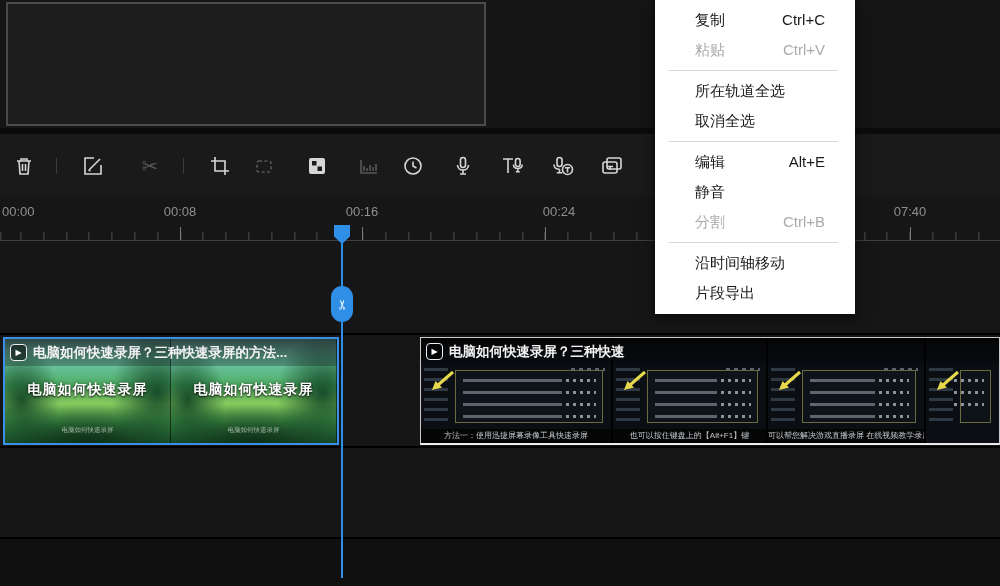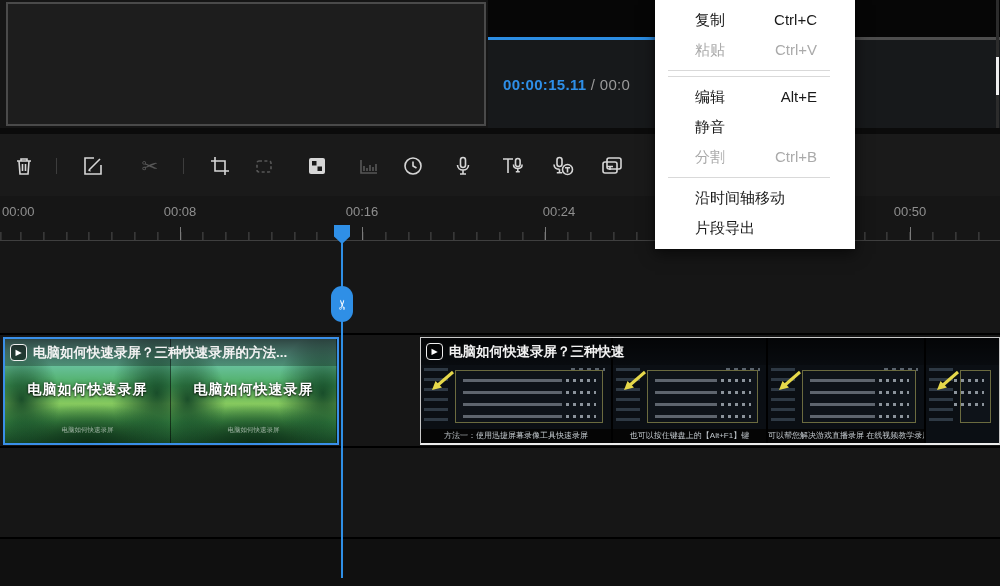--- a/index.html
+++ b/index.html
@@ -119,52 +119,40 @@
     position:absolute; left:0; right:0; bottom:0; height:14px; background:#050505;
     color:#c3c9ce; font-size:8px; line-height:14px; text-align:center; white-space:nowrap; overflow:hidden;
   }
   .seg-topdots {
     position:absolute; right:6px; top:30px; width:34px; height:3px;
     background:repeating-linear-gradient(90deg,#5b646d 0 4px,transparent 4px 8px);
   }
   
   .context-menu {
     position:absolute; left:655px; top:0; width:200px; z-index:50;
-    background:#ffffff; padding:5px 12px 6px 0;
+    background:#ffffff; padding:5px 4px 6px 0;
     box-shadow:0 5px 14px rgba(0,0,0,.55), -1px 0 3px rgba(0,0,0,.25);
     font-size:15px; color:#1a1a1a;
   }
   .menu-item {
     height:30px; line-height:30px; padding:0 26px 0 40px; display:flex; justify-content:space-between;
     cursor:pointer; white-space:nowrap;
   }
   .menu-item .sc { margin-left:18px; }
   .menu-item.disabled { color:#aaaaaa; cursor:default; }
   .menu-item.selected { background:#1b7cd9; color:#ffffff; }
   .menu-sep { border-top:1px solid #d9d9d9; margin:5px 13px; }
 </style>
 </head>
 <body>
 
 <div class="app">
 
   <div class="media-panel"></div>
 
-  <div class="preview-panel">
-    <div class="preview-top"></div>
-    <div class="progress-track">
-      <div class="progress-played"></div>
-    </div>
-    <div class="timecode">
-      <span class="tc-cur">00:00:15.11</span><span class="tc-sep"> / </span><span class="tc-total">00:0</span>
-    </div>
-    <div class="v-scroll">
-      <div class="v-thumb"></div>
-    </div>
-  </div>
 
   <div class="top-divider"></div>
 
   <div class="toolbar">
     <div class="tbtn" style="left:10px">
       <svg width="24" height="24" viewBox="0 0 24 24">
         <path class="stroke" d="M5 7h14M9 7V5h6v2M7 7l1 13h8l1-13M10.5 10v7M13.5 10v7"></path>
       </svg>
     </div>
     <div class="tsep" style="left:56px"></div>
@@ -237,21 +225,21 @@
     </div>
     <div class="green-dot"></div>
     <div class="mini-diamond"></div>
   </div>
 
   <div class="ruler">
     <span class="ruler-label first" style="left:2px">00:00</span>
     <span class="ruler-label" style="left:180px">00:08</span>
     <span class="ruler-label" style="left:362px">00:16</span>
     <span class="ruler-label" style="left:559px">00:24</span>
-    <span class="ruler-label" style="left:910px">00:50</span>
+    <span class="ruler-label" style="left:910px">07:40</span>
     <div class="minor-ticks"></div>
     <div class="major-tick" style="left:180px"></div>
     <div class="major-tick" style="left:362px"></div>
     <div class="major-tick" style="left:545px"></div>
     <div class="major-tick" style="left:910px"></div>
     <div class="ruler-base"></div>
   </div>
 
   <div class="tracks">
     <div class="row-line" style="top:87px"></div>
@@ -363,20 +351,28 @@
   <div class="context-menu">
     <div class="menu-item">
       <span>复制</span>
       <span class="sc">Ctrl+C</span>
     </div>
     <div class="menu-item disabled">
       <span>粘贴</span>
       <span class="sc">Ctrl+V</span>
     </div>
     <div class="menu-sep"></div>
+    <div class="menu-item">
+      <span>所在轨道全选</span>
+      <span class="sc"></span>
+    </div>
+    <div class="menu-item">
+      <span>取消全选</span>
+      <span class="sc"></span>
+    </div>
     <div class="menu-sep"></div>
     <div class="menu-item">
       <span>编辑</span>
       <span class="sc">Alt+E</span>
     </div>
     <div class="menu-item">
       <span>静音</span>
       <span class="sc"></span>
     </div>
     <div class="menu-item disabled">

